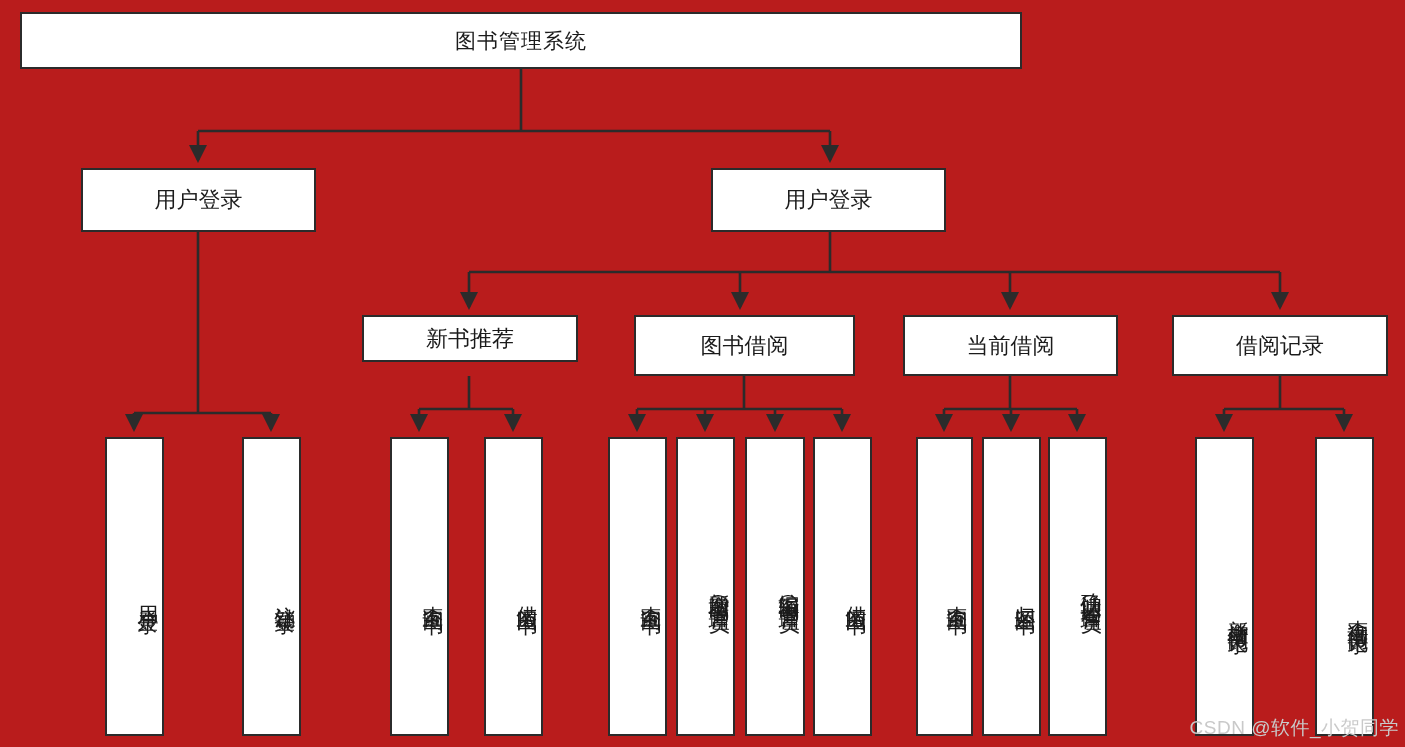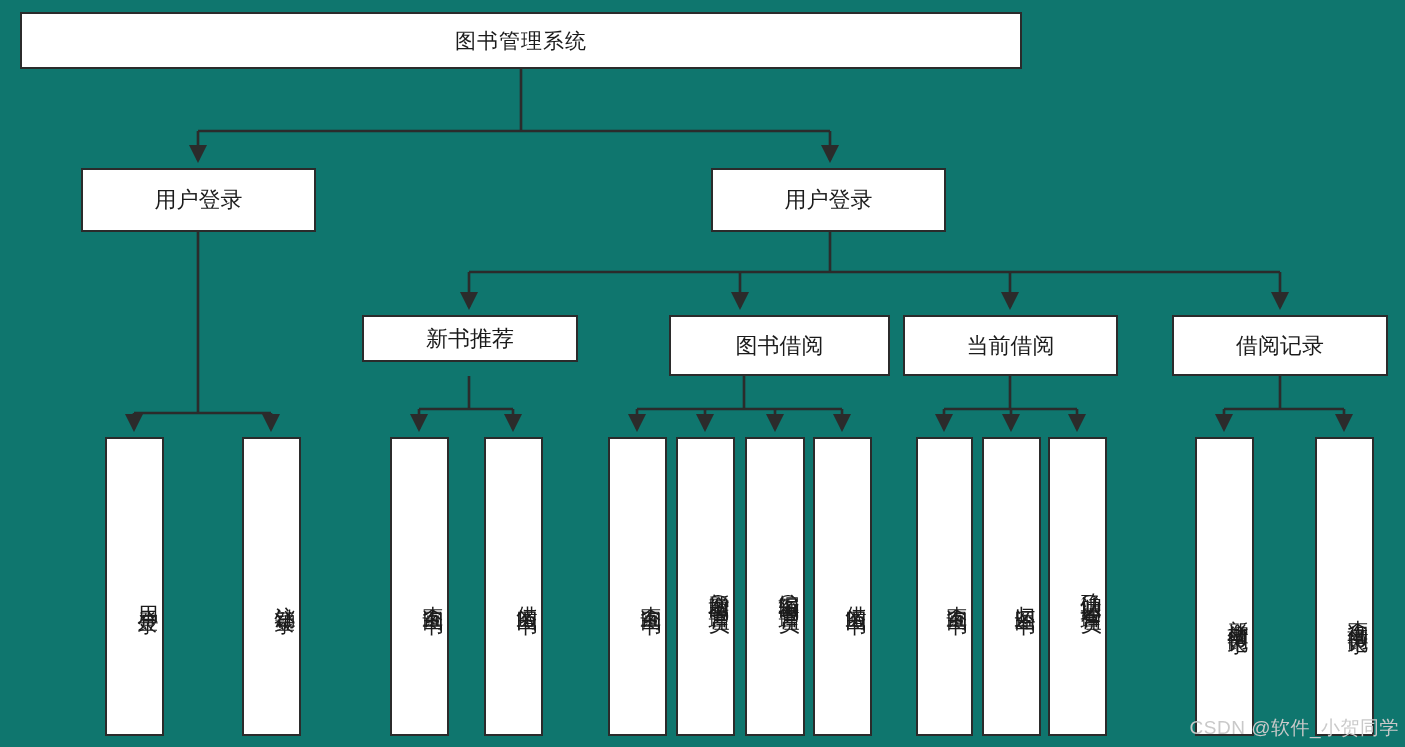--- a/index.html
+++ b/index.html
@@ -1,17 +1,17 @@
 <!DOCTYPE html>
 <html><head>
 <meta charset="utf-8">
 <style>
   html,body{margin:0;padding:0;background:#ffffff;}
   body{font-family:"Liberation Sans","DejaVu Sans",sans-serif;}
-  #canvas{position:relative;width:1405px;height:747px;background:#0f766e;overflow:hidden;}
+  #canvas{position:relative;width:1405px;height:747px;background:#b91c1c;overflow:hidden;}
   .node{position:absolute;box-sizing:border-box;background:#ffffff;border:2.5px solid #2b2b2b;
         display:flex;align-items:center;justify-content:center;color:#1b1b1b;}
   .node.h{font-size:21px;letter-spacing:1px;}
   .node.lvl1{font-size:22px;}
   .node.leaf{writing-mode:vertical-rl;text-orientation:upright;
              align-items:flex-start;justify-content:center;padding-top:16px;
              font-size:21px;line-height:1.32;letter-spacing:3px;border-width:2.5px;}
   .node.leaf span{display:block;}
   svg.edges{position:absolute;left:0;top:0;width:1405px;height:747px;pointer-events:none;}
   .wm{position:absolute;right:6px;bottom:6px;color:#c9c9c9;font-size:19px;letter-spacing:.5px;
@@ -79,21 +79,21 @@
   <div class="node lvl1" style="left:81px;top:168px;width:235px;height:64px;">
     <span>用户登录</span>
   </div>
   <div class="node lvl1" style="left:711px;top:168px;width:235px;height:64px;">
     <span>用户登录</span>
   </div>
 
   <div class="node lvl1" style="left:362px;top:315px;width:216px;height:47px;">
     <span>新书推荐</span>
   </div>
-  <div class="node lvl1" style="left:634px;top:315px;width:221px;height:61px;margin-left:35px;">
+  <div class="node lvl1" style="left:634px;top:315px;width:221px;height:61px;">
     <span>图书借阅</span>
   </div>
   <div class="node lvl1" style="left:903px;top:315px;width:215px;height:61px;">
     <span>当前借阅</span>
   </div>
   <div class="node lvl1" style="left:1172px;top:315px;width:216px;height:61px;">
     <span>借阅记录</span>
   </div>
 
   <div class="node leaf" style="left:105px;top:437px;width:59px;height:299px;">

